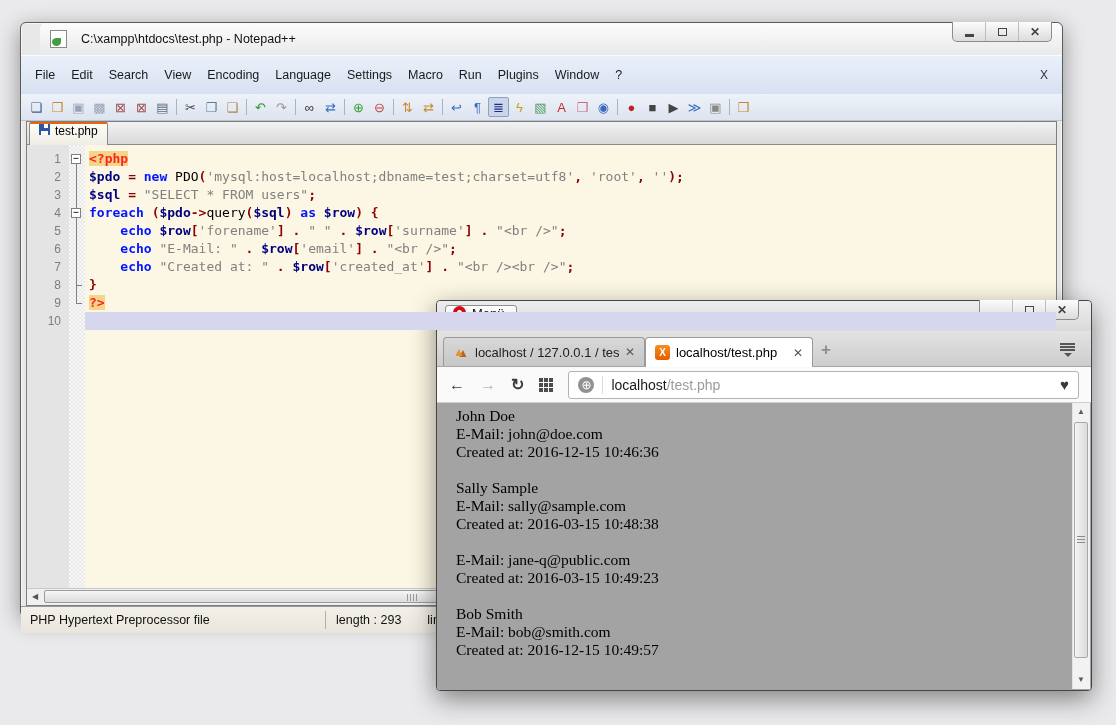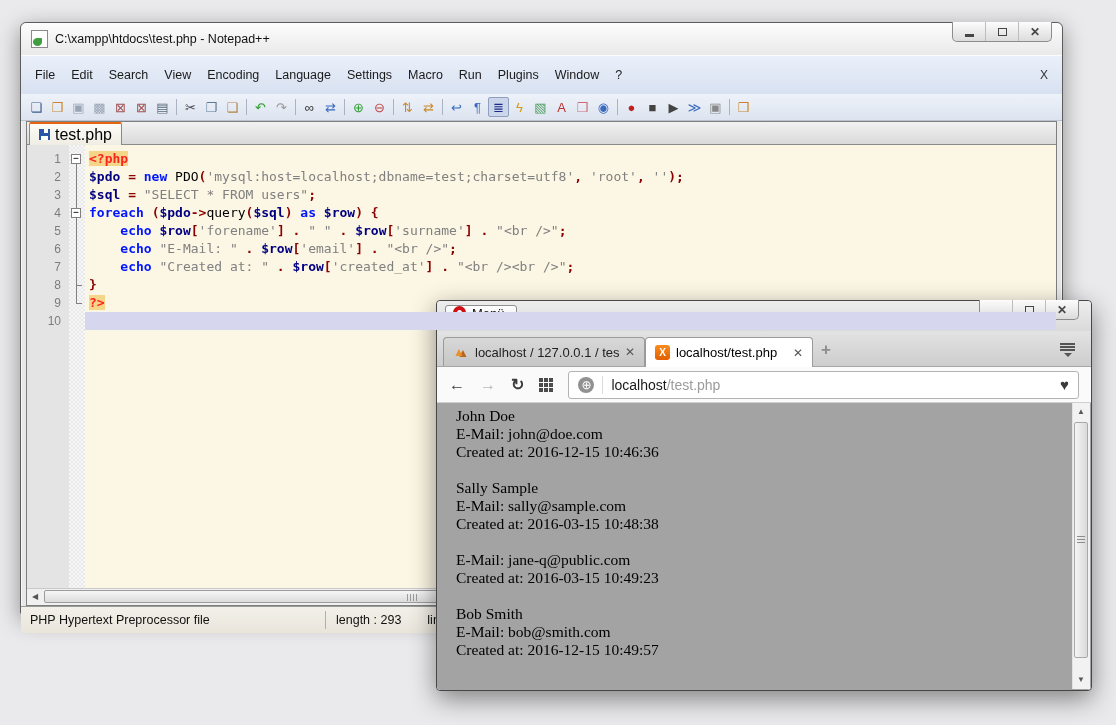--- a/index.html
+++ b/index.html
@@ -3,22 +3,22 @@
 <meta charset="utf-8">
 <style>
   html,body{margin:0;padding:0;}
   body{font-family:"Liberation Sans",sans-serif;}
   #stage{position:relative;width:1116px;height:725px;background:#eaeaec;overflow:hidden;}
 
   
   .np-window{position:absolute;left:20px;top:22px;width:1043px;height:593px;box-sizing:border-box;
     border:1px solid #5c5c5c;border-radius:6px 6px 3px 3px;background:#e8e8e8;
     box-shadow:0 6px 22px rgba(0,0,0,.40), inset 0 0 0 1px rgba(255,255,255,.65);}
-  .titlebar{height:32px;display:flex;align-items:center;padding:0 10px;gap:7px;
-    background:linear-gradient(#fdfdfd,#e9e9e9);border-radius:6px 6px 0 0;position:relative;font-size:12.5px;color:#111;}
+  .titlebar{height:32px;display:flex;align-items:center;padding:0 10px;gap:14px;
+    background:linear-gradient(#fdfdfd,#e9e9e9);border-radius:6px 6px 0 0;position:relative;font-size:12.5px;color:#111;margin-left:19px;}
   .np-appicon{width:15px;height:16px;background:#fff;border:1px solid #8a8a8a;position:relative;flex:none;}
   .np-appicon::after{content:"";position:absolute;left:1px;bottom:1px;width:9px;height:8px;background:#3f9e3f;border-radius:60% 10% 60% 60%;}
   .winbtns{position:absolute;top:-1px;right:10px;display:flex;border:1px solid #8c8c8c;border-top:none;
     border-radius:0 0 5px 5px;overflow:hidden;background:linear-gradient(#fcfcfc,#dcdcdc);}
   .winbtn{width:32px;height:19px;display:flex;align-items:center;justify-content:center;border-left:1px solid #bdbdbd;color:#333;}
   .winbtn:first-child{border-left:none;}
   .g-min{width:9px;height:3px;background:#454545;margin-top:7px;}
   .g-max{width:9px;height:8px;border:1.5px solid #454545;box-sizing:border-box;}
   .g-close{font-size:12px;font-weight:bold;color:#454545;}
 
@@ -29,21 +29,21 @@
 
   .toolbar{height:26px;background:linear-gradient(#eef2f9,#dde4f0);display:flex;align-items:center;
     padding:0 5px;border-bottom:1px solid #b9c3d2;}
   .tbtn{width:21px;height:20px;display:flex;align-items:center;justify-content:center;font-size:13px;flex:none;}
   .tbtn.pressed{background:#ccd6ea;border:1px solid #8ea0c0;border-radius:2px;box-sizing:border-box;}
   .tsep{width:1px;height:16px;background:#a9b3c3;margin:0 3px;flex:none;}
 
   .edwrap{margin:0 5px;border:1px solid #7e7e7e;background:#fcf6e4;}
   .np-tabbar{height:22px;background:linear-gradient(#f2f2f2,#d9d9d9);border-bottom:1px solid #8a8a8a;
     display:flex;align-items:flex-end;padding-left:2px;}
-  .np-tab{height:21px;display:flex;align-items:center;gap:5px;padding:0 9px;font-size:16px;color:#000;
+  .np-tab{height:21px;display:flex;align-items:flex-start;gap:5px;padding:0 9px;font-size:12px;color:#000;
     background:linear-gradient(#fdfcf7,#efede3);border:1px solid #8a8a8a;border-bottom:none;
     border-top:2px solid var(--accent-orange,#e8650f);border-radius:2px 2px 0 0;margin-bottom:-1px;}
   .floppy{width:11px;height:11px;background:#2a56a8;position:relative;flex:none;}
   .floppy::before{content:"";position:absolute;right:2px;top:0;width:4px;height:4px;background:#fff;}
   .floppy::after{content:"";position:absolute;left:2px;bottom:0;width:7px;height:4px;background:#fff;}
 
   .editor{position:relative;height:443px;overflow:hidden;
     font-family:"DejaVu Sans Mono","Liberation Mono",monospace;font-size:13px;}
   .editor::before{content:"";position:absolute;left:0;top:0;bottom:0;width:42px;background:#e4e4e4;}
   .editor::after{content:"";position:absolute;left:42px;top:0;bottom:0;width:16px;background-color:#f7f7f7;

